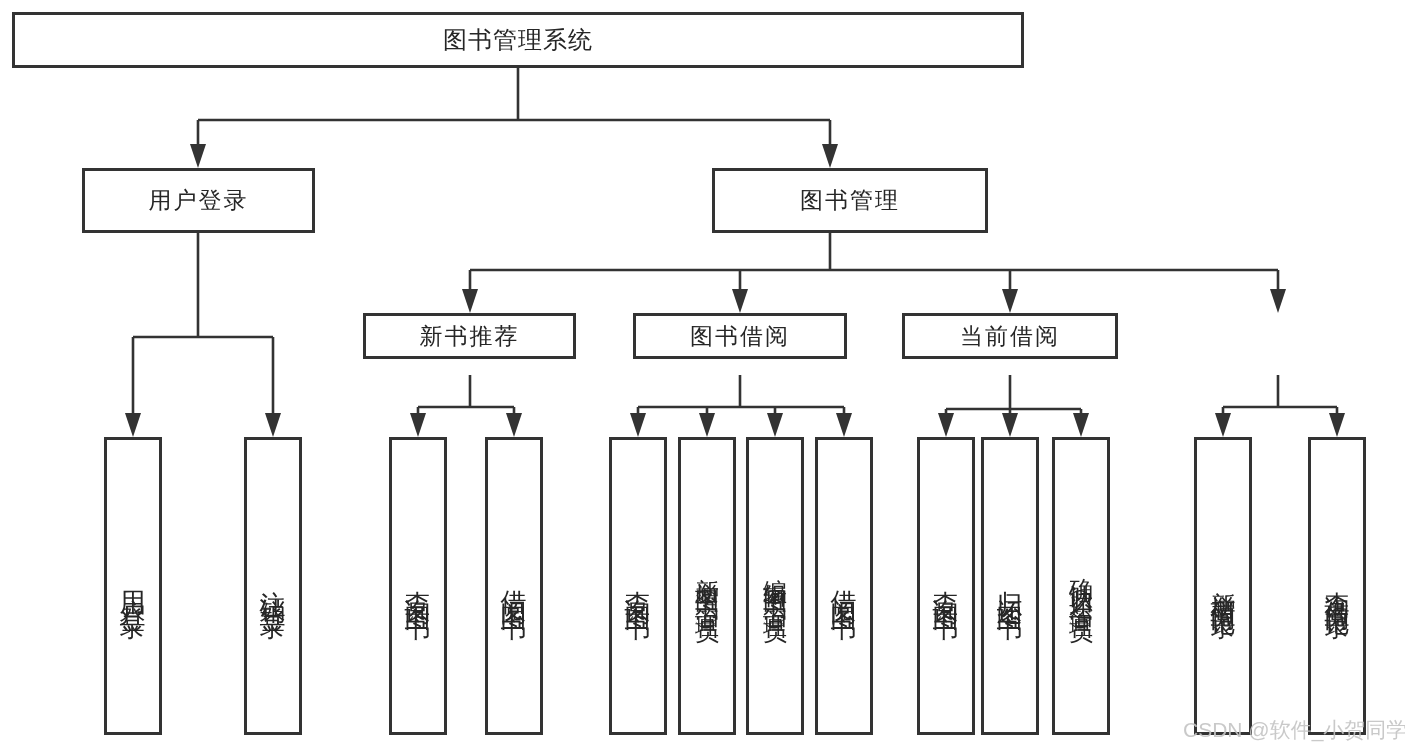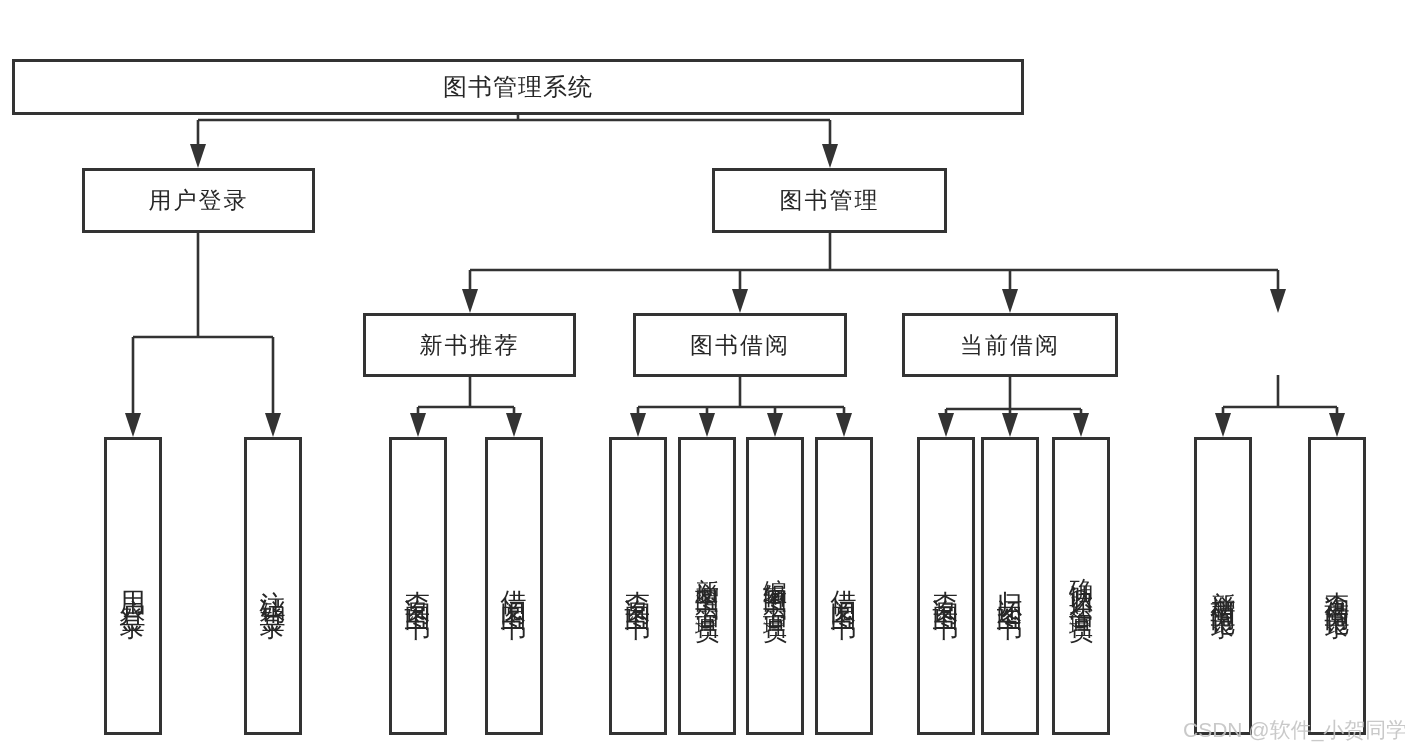--- a/index.html
+++ b/index.html
@@ -27,43 +27,43 @@
     border: 3px solid #333333;
     background: #ffffff;
     display: flex;
     align-items: center;
     justify-content: center;
     color: #262626;
     z-index: 2;
   }
   .node.root {
     left: 12px; top: 12px; width: 1012px; height: 56px;
-    font-size: 24px; letter-spacing: 1px; margin-top: 47px;
+    font-size: 24px; letter-spacing: 1px;
   }
   .node.l2 {
     height: 65px; font-size: 23px; letter-spacing: 2px;
   }
   .node.l3 {
-    top: 313px; height: 64px; font-size: 23px; letter-spacing: 2px;
+    top: 313px; height: 46px; font-size: 23px; letter-spacing: 2px;
   }
   .node.leaf {
     top: 437px; width: 58px; height: 298px;
   }
   .vtext {
     writing-mode: vertical-rl;
     text-orientation: mixed;
     line-height: 1;
     white-space: nowrap;
   }
   .v-short  { font-size: 26px; letter-spacing: 8px; }
   .v-medium { font-size: 25px; letter-spacing: 5px; }
   .v-long   { font-size: 24px; letter-spacing: 6px; }
 
   #b-user     { left: 82px;  top: 168px; width: 233px; }
-  #b-mgmt     { left: 712px; top: 168px; width: 235px; }
+  #b-mgmt     { left: 712px; top: 168px; width: 276px; }
 
   #g-newbook  { left: 363px;  width: 213px; }
   #g-borrow   { left: 633px;  width: 214px; }
   #g-current  { left: 902px;  width: 216px; }
   #g-record   { left: 1172px; width: 213px; }
 
   #lf-login    { left: 104px; }
   #lf-logout   { left: 244px; }
   #lf-nb-query { left: 389px; }
   #lf-nb-borrow{ left: 485px; }

